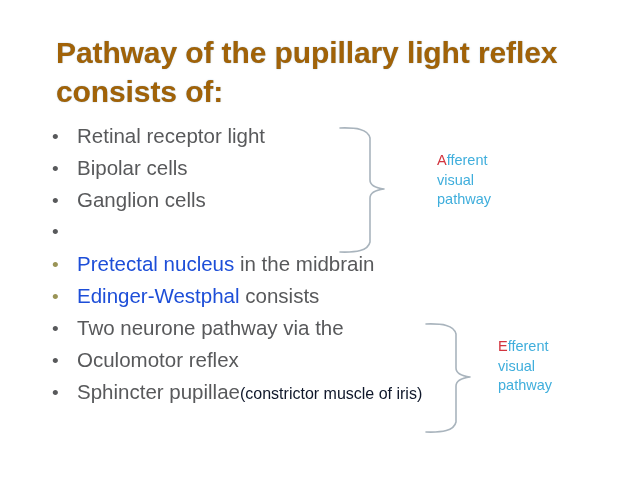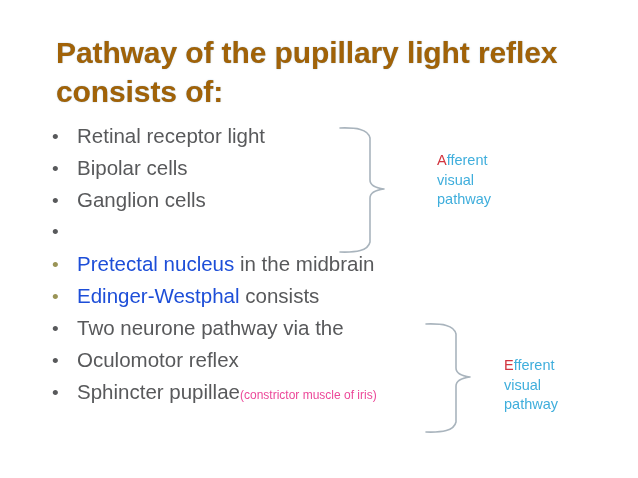--- a/index.html
+++ b/index.html
@@ -59,22 +59,22 @@
     flex: 0 0 auto;
     font-size: 20.5px;
     color: #58595b;
     line-height: 1;
   }
   .emph {
     font-weight: normal;
     color: #1d4ed8;
   }
   .sub-note {
-    font-size: 12px;
-    color: #ec4899;
+    font-size: 16px;
+    color: #0f172a;
   }
 
   
   .brace-svg {
     position: absolute;
     overflow: visible;
   }
   .brace-path {
     fill: none;
     stroke: #a9b4bd;
@@ -89,21 +89,21 @@
     color: #3faedc;
     white-space: nowrap;
   }
   .anno-cap {
     color: #d2353f;
   }
 
   #brace-afferent { left: 338px; top: 126px; }
   #label-afferent { left: 402px; top: 151px; margin-left: 35px; }
   #brace-efferent { left: 424px; top: 322px; }
-  #label-efferent { left: 498px; top: 356px; margin-left: 6px; }
+  #label-efferent { left: 498px; top: 337px; }
 </style>
 </head>
 <body>
 
 <div id="slide">
 
   <div id="title">Pathway of the pupillary light reflex consists of:</div>
 
   <div id="bullets">
 

